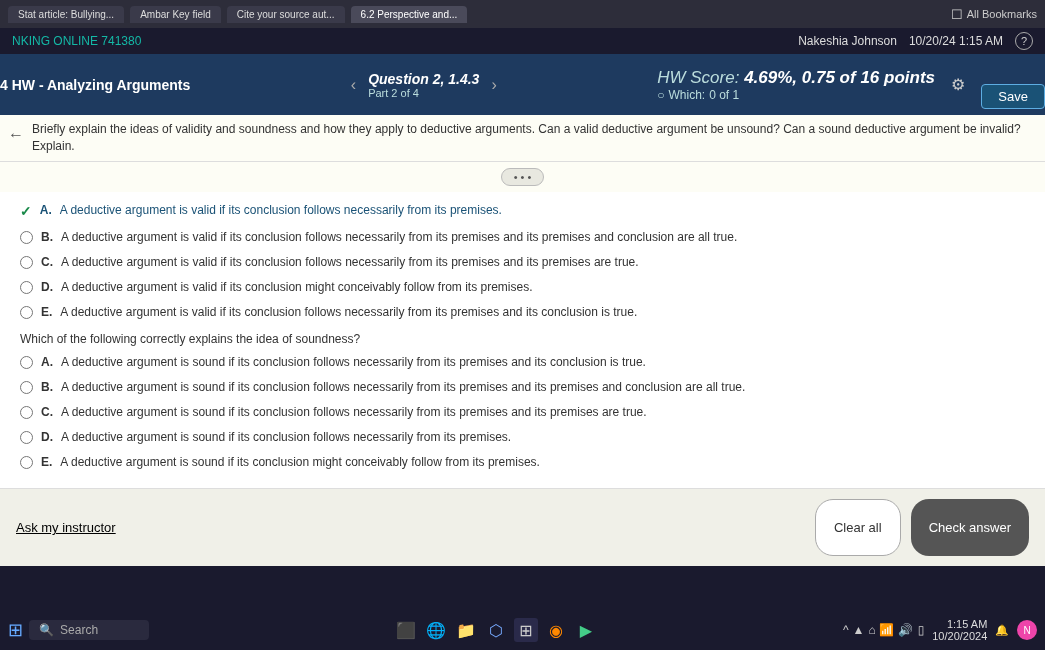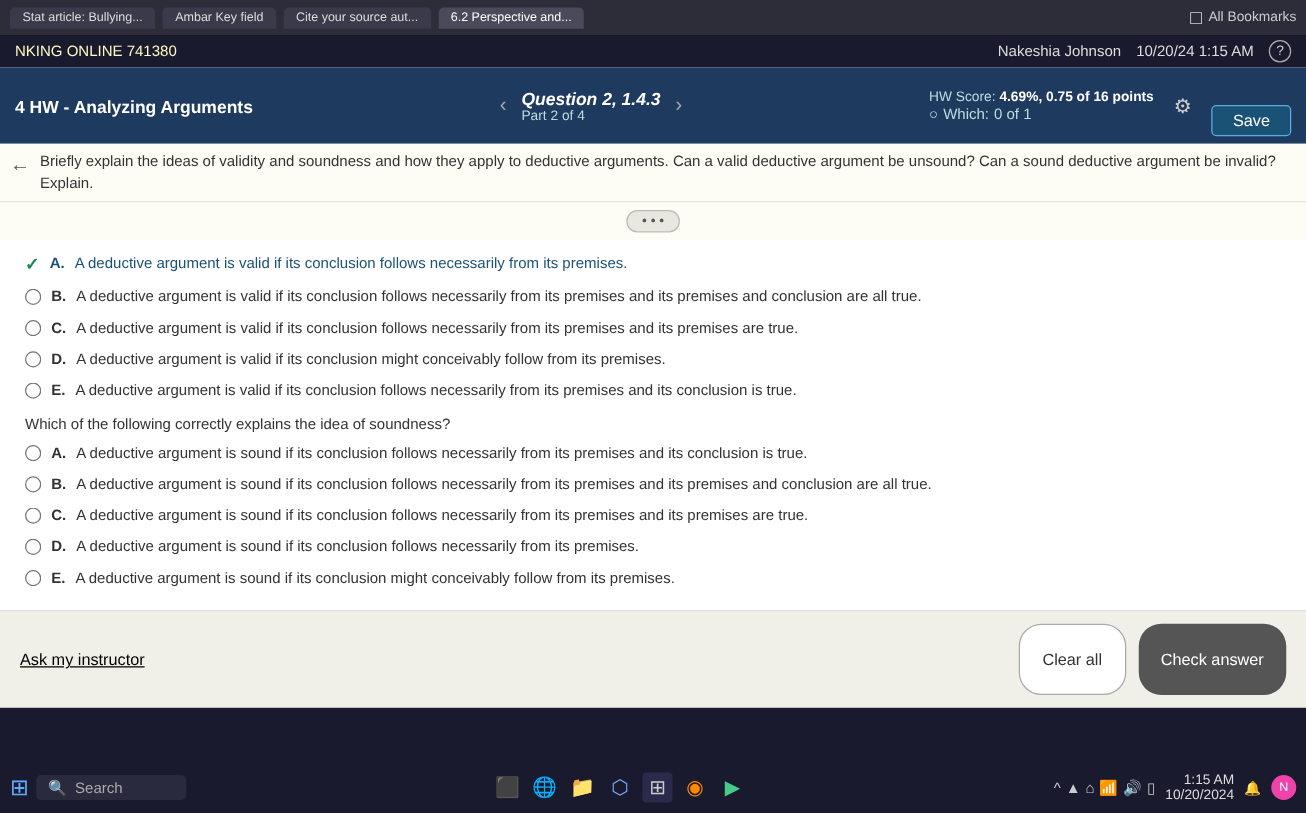--- a/index.html
+++ b/index.html
@@ -45,21 +45,21 @@
     .top-header {
       background: #1a1a2e;
       color: white;
       padding: 4px 12px;
       display: flex;
       justify-content: space-between;
       align-items: center;
       font-size: 12px;
     }
     .top-header-left {
-      color: #fef9c3;
+      color: #14b8a6;
       font-size: 12px;
     }
     .top-header-right {
       display: flex;
       align-items: center;
       gap: 12px;
       font-size: 12px;
       color: #ddd;
     }
     .help-icon {
@@ -72,21 +72,21 @@
       justify-content: center;
       font-size: 11px;
       cursor: pointer;
       color: #ccc;
     }
 
     
     .nav-bar {
       background: #1e3a5f;
       color: white;
-      padding: 6px 12px;
+      padding: 6px 0;
       display: flex;
       align-items: center;
       justify-content: space-between;
     }
     .nav-left {
       font-size: 14px;
       font-weight: bold;
       color: white;
     }
     .nav-center {
@@ -354,21 +354,21 @@
     <div class="nav-center">
       <span class="nav-arrow">‹</span>
       <div>
         <div class="nav-center-title">Question 2, 1.4.3</div>
         <div class="nav-center-sub">Part 2 of 4</div>
       </div>
       <span class="nav-arrow">›</span>
     </div>
     <div class="nav-right">
       <div>
-        <div style="color:#bdd;font-size:11px;">
+        <div style="color:#bdd;font-size:17px;font-style:italic;">
           <span>HW Score:</span> <span style="color:white;font-weight:bold;">4.69%, 0.75 of 16 points</span>
         </div>
         <div class="points-row">
           <span style="font-size:12px;">○</span>
           <span>Which:</span>
           <span>0 of 1</span>
         </div>
       </div>
       <span class="gear-icon">⚙</span>
       <button class="save-btn">Save</button>

